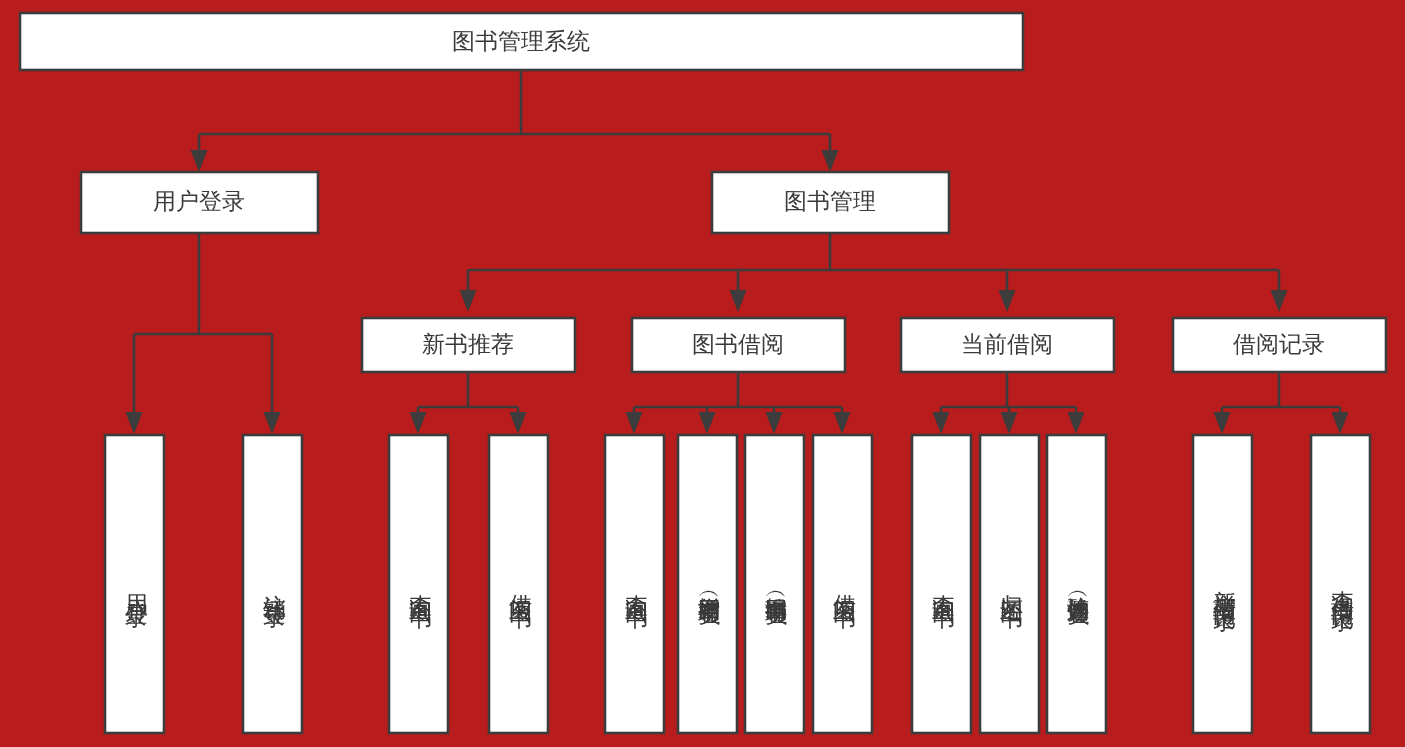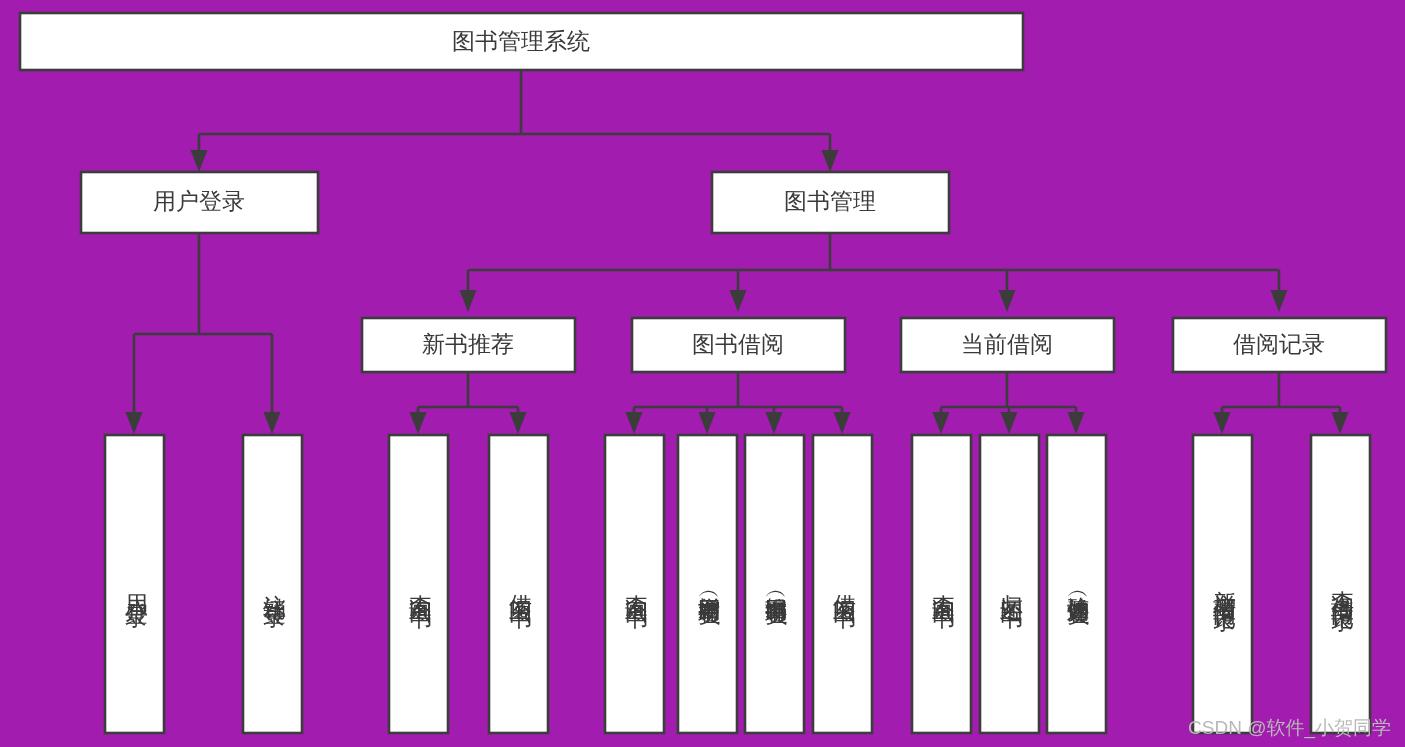--- a/index.html
+++ b/index.html
@@ -7,21 +7,21 @@
     padding: 0;
     background: #ffffff;
   }
   body {
     font-family: "Liberation Sans", "DejaVu Sans", sans-serif;
   }
   #diagram-root {
     position: relative;
     width: 1405px;
     height: 747px;
-    background: #a21caf;
+    background: #b91c1c;
     overflow: hidden;
   }
   svg#tree-svg {
     position: absolute;
     left: 0;
     top: 0;
     width: 1405px;
     height: 747px;
     display: block;
   }
@@ -241,15 +241,14 @@
       <rect class="node-box" x="1193" y="435" width="59" height="298"></rect>
       <text class="node-label label-v" x="1223" y="584">新增借阅记录</text>
     </g>
     <g>
       <rect class="node-box" x="1311" y="435" width="59" height="298"></rect>
       <text class="node-label label-v" x="1341" y="584">查询借阅记录</text>
     </g>
 
   </svg>
 
-  <div class="watermark">CSDN @软件_小贺同学</div>
 
 </div>
 
 </body></html>

